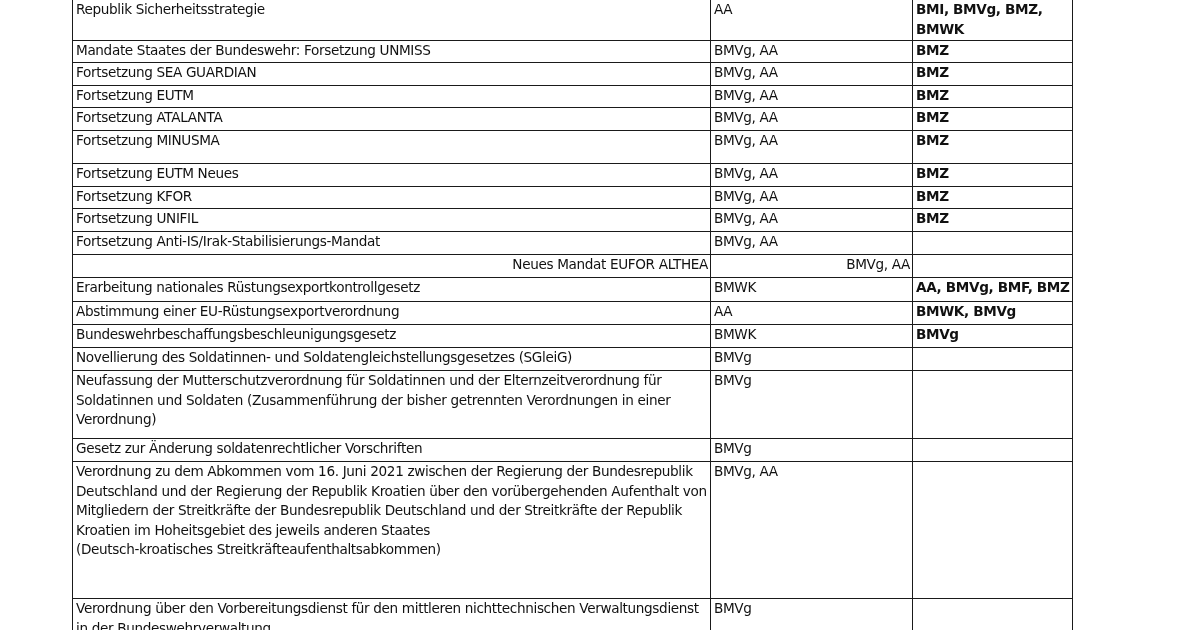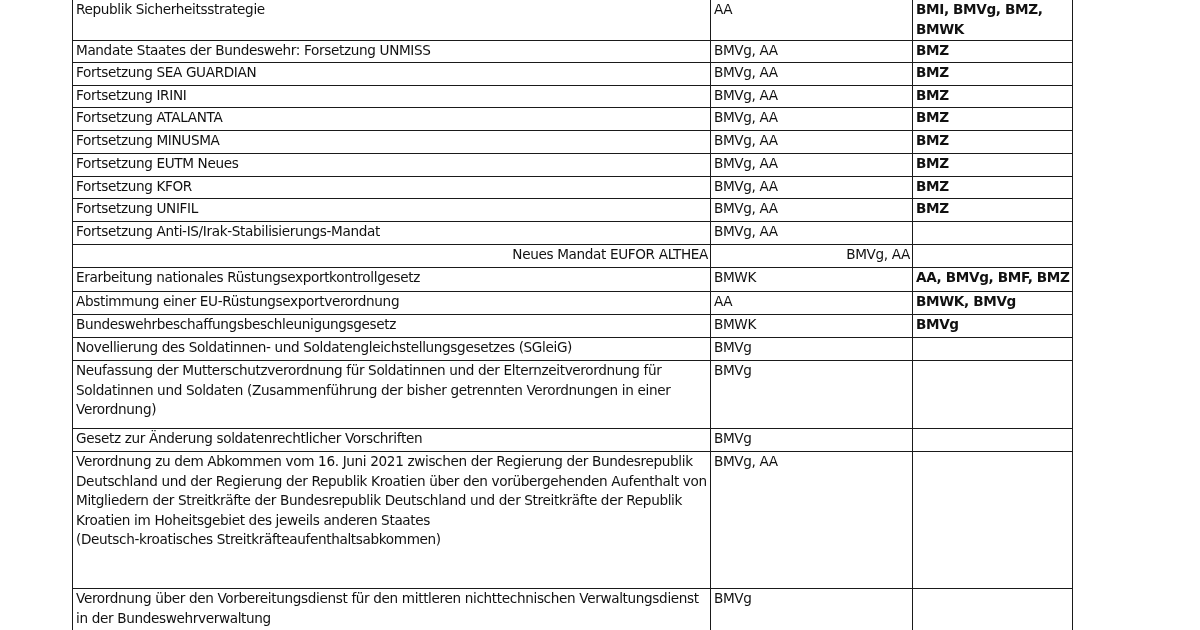--- a/index.html
+++ b/index.html
@@ -62,41 +62,41 @@
           </td>
           <td class="c2">
             <span class="cell-text">BMVg, AA</span>
           </td>
           <td class="c3">
             <span class="cell-text">BMZ</span>
           </td>
         </tr>
         <tr style="height: 22px;">
           <td class="c1">
-            <span class="cell-text">Fortsetzung IRINI</span>
+            <span class="cell-text">Fortsetzung EUTM</span>
           </td>
           <td class="c2">
             <span class="cell-text">BMVg, AA</span>
           </td>
           <td class="c3">
             <span class="cell-text">BMZ</span>
           </td>
         </tr>
         <tr style="height: 23px; padding-left: 26px;">
           <td class="c1">
             <span class="cell-text">Fortsetzung ATALANTA</span>
           </td>
           <td class="c2">
             <span class="cell-text">BMVg, AA</span>
           </td>
           <td class="c3">
             <span class="cell-text">BMZ</span>
           </td>
         </tr>
-        <tr style="height: 23px;">
+        <tr style="height: 33px;">
           <td class="c1">
             <span class="cell-text">Fortsetzung MINUSMA</span>
           </td>
           <td class="c2">
             <span class="cell-text">BMVg, AA</span>
           </td>
           <td class="c3">
             <span class="cell-text">BMZ</span>
           </td>
         </tr>

